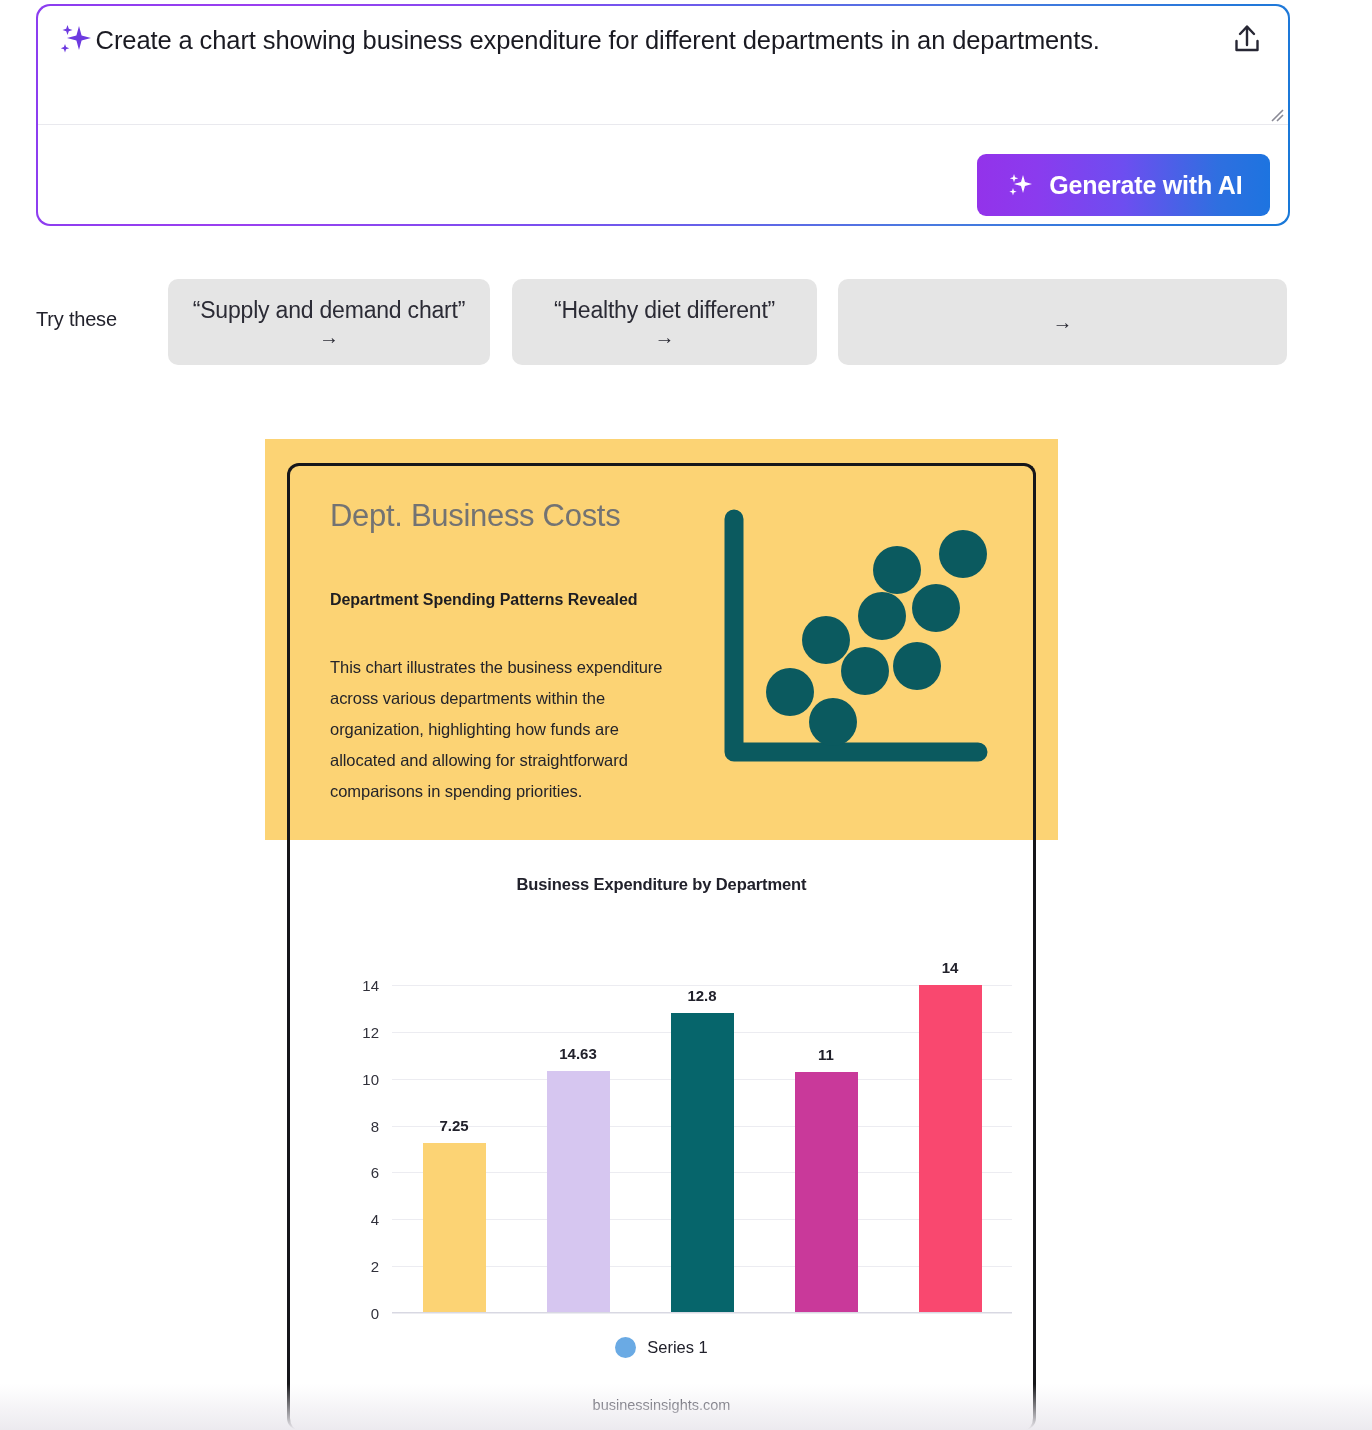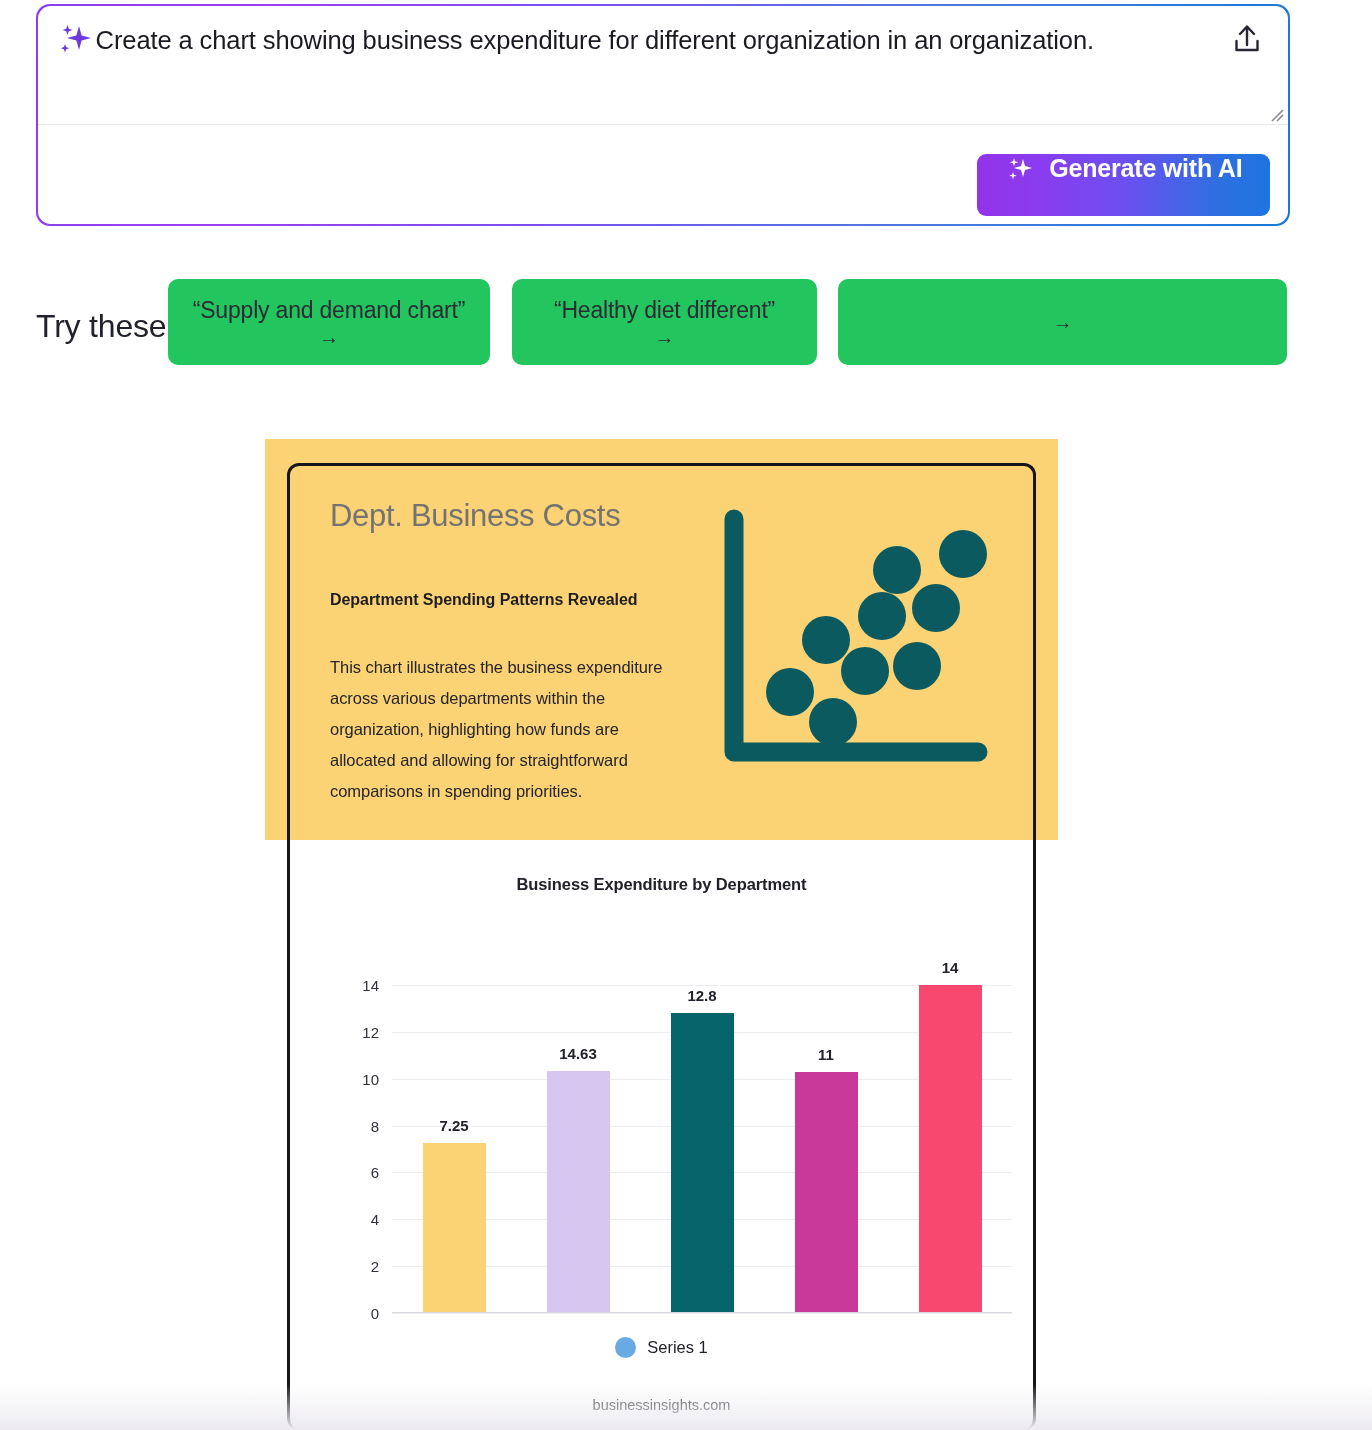--- a/index.html
+++ b/index.html
@@ -67,41 +67,41 @@
     width: 293px; height: 62px;
     border: none;
     border-radius: 9px;
     background: linear-gradient(90deg, #9333ea 0%, #8b3bee 20%, #6d4ef0 50%, #2f6fe0 82%, #1d74e0 100%);
     color: #ffffff;
     font-family: "Liberation Sans", sans-serif;
     font-size: 25px;
     font-weight: bold;
     letter-spacing: -0.2px;
     display: flex;
-    align-items: flex-start;
+    align-items: flex-end;
     justify-content: center;
     gap: 14px;
     cursor: pointer;
-    padding: 0;
+    padding: 16px;
   }
   .btn-sparkle { width: 30px; height: 30px; flex: none; }
 
   
   .try-label {
     position: absolute;
     left: 36px; top: 308px;
-    font-size: 32px;
+    font-size: 20px;
     color: #22222c;
     letter-spacing: -0.2px;
   }
   .chip {
     position: absolute;
     top: 279px;
     height: 86px;
-    background: #22c55e;
+    background: #e5e5e5;
     border: none;
     border-radius: 10px;
     font-family: "Liberation Sans", sans-serif;
     display: flex;
     flex-direction: column;
     align-items: center;
     justify-content: center;
     gap: 3px;
     cursor: pointer;
     padding: 0 16px;
@@ -257,21 +257,21 @@
   <div class="prompt-card-inner">
 
     <div class="prompt-textarea-zone">
       <span class="sparkle-icon">
         <svg viewBox="0 0 46 46" width="46" height="46" aria-hidden="true">
           <path d="M27 8 L29.6 17.4 L39 20 L29.6 22.6 L27 32 L24.4 22.6 L15 20 L24.4 17.4 Z" fill="#6d3ae0"></path>
           <path d="M15.5 7 L16.8 10.7 L20.5 12 L16.8 13.3 L15.5 17 L14.2 13.3 L10.5 12 L14.2 10.7 Z" fill="#6d3ae0"></path>
           <path d="M13 26 L14.1 29.1 L17.2 30.2 L14.1 31.3 L13 34.4 L11.9 31.3 L8.8 30.2 L11.9 29.1 Z" fill="#6d3ae0"></path>
         </svg>
       </span>
-      <div class="prompt-text" title="Describe the chart you want to create">Create a chart showing business expenditure for different organization in an organization.</div>
+      <div class="prompt-text" title="Describe the chart you want to create">Create a chart showing business expenditure for different departments in an departments.</div>
       <span class="upload-icon">
         <svg viewBox="0 0 34 36" width="34" height="36" aria-hidden="true">
           <path d="M17 23 L17 5" stroke="#272734" stroke-width="2.4" fill="none" stroke-linecap="round"></path>
           <path d="M10 12 L17 4.6 L24 12" stroke="#272734" stroke-width="2.4" fill="none" stroke-linecap="round" stroke-linejoin="round"></path>
           <path d="M6.5 19 L6.5 28 L27.5 28 L27.5 19" stroke="#272734" stroke-width="2.4" fill="none" stroke-linecap="round" stroke-linejoin="round"></path>
         </svg>
       </span>
       <span class="resize-handle">
         <svg viewBox="0 0 18 18" width="18" height="18" aria-hidden="true">
           <path d="M17 6 L6 17 M17 11 L11 17" stroke="#8a8a96" stroke-width="1.6" fill="none"></path>

